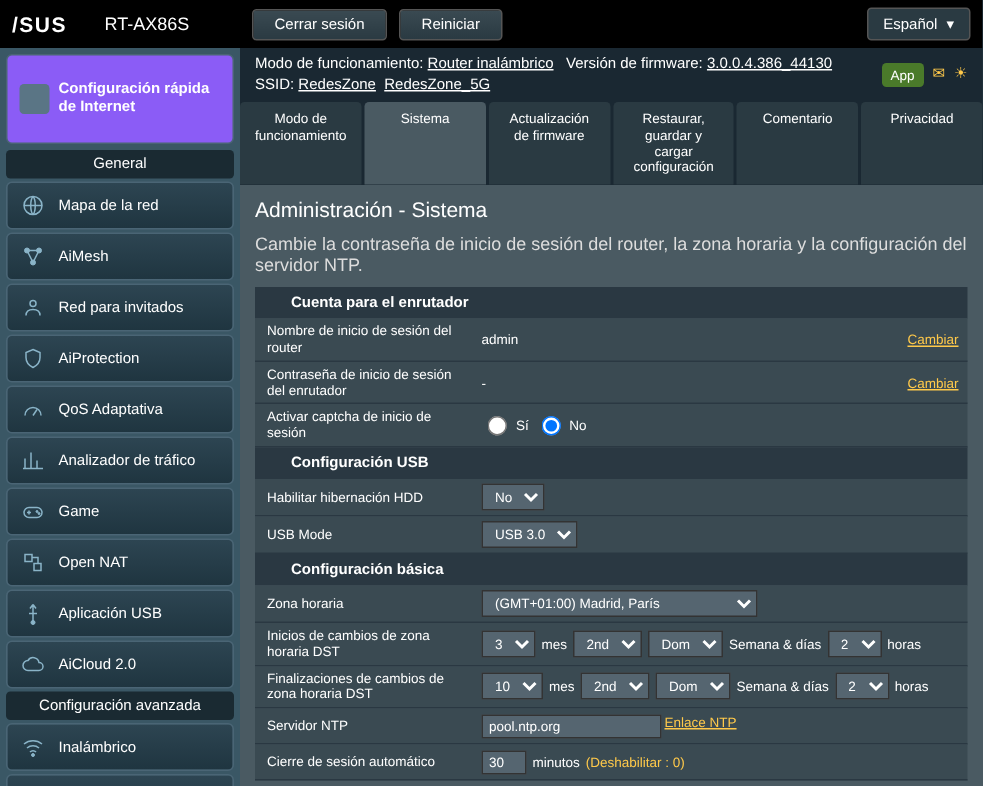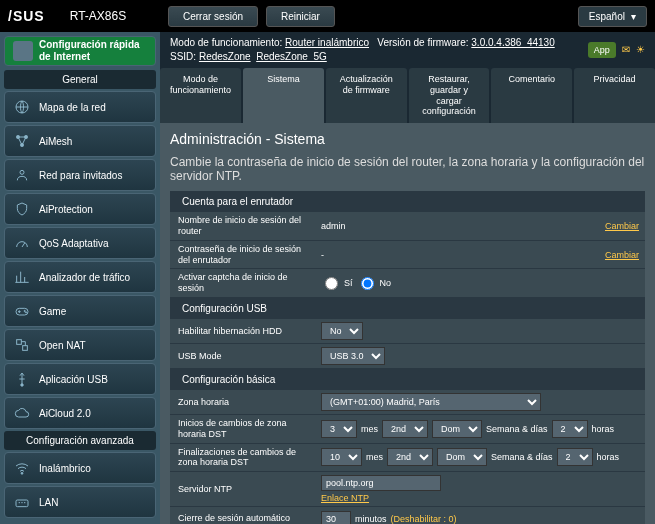--- a/index.html
+++ b/index.html
@@ -2,42 +2,42 @@
 <html><head>
 <meta charset="utf-8">
 <style>
 *{margin:0;padding:0;box-sizing:border-box;font-family:Arial,sans-serif}
 body{background:#3a5765;width:655px;height:524px;overflow:hidden;font-size:11px;color:#fff}
 .container{display:flex;height:100%}
 .sidebar{width:160px;background:#3a5765;padding:0;overflow-y:auto}
 .logo-row{background:#000;height:32px;display:flex;align-items:center;padding:0 8px;width:100%}
 .logo{font-weight:bold;font-size:14px;color:#fff;letter-spacing:1px}
 .model{margin-left:25px;font-size:12px;color:#fff}
-.qsetup{background:#15803d;margin:4px;border-radius:4px;padding:2px 8px;display:flex;align-items:center;gap:6px;border:1px solid #4a6575}
+.qsetup{background:#8b5cf6;margin:4px;border-radius:4px;padding:17px 8px;display:flex;align-items:center;gap:6px;border:1px solid #4a6575}
 .qsetup .icon{width:20px;height:20px;background:#5a7585;border-radius:3px;flex-shrink:0}
 .qsetup .txt{font-size:10px;font-weight:bold;line-height:1.2}
 .sec-head{background:#1a2a32;text-align:center;padding:4px;font-size:10px;margin:2px 4px;border-radius:3px}
 .nav-item{background:linear-gradient(#2d4552,#1f3540);margin:2px 4px;border-radius:4px;padding:6px 8px;display:flex;align-items:center;gap:8px;border:1px solid #4a6575;cursor:pointer;font-size:10px}
 .nav-item .icon{width:18px;height:18px;flex-shrink:0;display:flex;align-items:center;justify-content:center}
 .nav-item .label{line-height:1.1}
 .main{flex:1;display:flex;flex-direction:column;background:#1a2832;overflow:hidden}
 .topbar{background:#000;height:32px;display:flex;align-items:center;padding:0 8px;gap:8px}
 .topbtn{background:linear-gradient(#3a4a52,#2a3a42);border:1px solid #555;color:#fff;padding:4px 14px;font-size:10px;border-radius:3px;cursor:pointer}
 .spacer{flex:1}
 .lang{background:#2a3a42;border:1px solid #555;color:#fff;padding:4px 10px;font-size:10px;border-radius:3px;cursor:pointer;display:flex;align-items:center;gap:6px}
 .infobar{background:#1a2832;padding:4px 10px;font-size:10px;line-height:1.4;display:flex;justify-content:space-between;align-items:center}
 .infobar a{color:#fff;text-decoration:underline}
 .app-badge{background:#4a7a2a;padding:2px 6px;border-radius:3px;font-size:9px}
 .tabs{display:flex;gap:2px;padding:0 0;background:#1a2832}
 .tab{background:#2a3a42;padding:6px 10px;font-size:9px;text-align:center;cursor:pointer;border-radius:3px 3px 0 0;line-height:1.2;flex:1}
 .tab.active{background:#4a5a62}
 .content{flex:1;overflow-y:auto;padding:8px 10px;background:#4a5a62}
 .page-title{font-size:14px;font-weight:normal;margin-bottom:8px;color:#fff}
 .page-desc{font-size:12px;margin-bottom:8px;color:#ddd}
-.section-head{background:#2a3842;padding:5px 12px;font-size:10px;font-weight:normal;color:#fff}
+.section-head{background:#2a3842;padding:5px 24px;font-size:10px;font-weight:bold;color:#fff}
 .form-row{display:flex;align-items:center;background:#3a4a52;border-bottom:1px solid #2a3842;min-height:24px;padding:3px 0}
 .form-label{width:145px;padding:0 8px;font-size:9px;color:#fff;line-height:1.2}
 .form-ctrl{flex:1;padding:0 6px;font-size:9px;color:#fff;display:flex;align-items:center;gap:4px;flex-wrap:wrap}
 .link{color:#ffc94a;text-decoration:underline;cursor:pointer;font-size:9px}
 .form-ctrl input[type=radio]{margin:0 2px 0 4px}
 .form-ctrl select,.form-ctrl input[type=text]{background:#556570;border:1px solid #333;color:#fff;padding:2px 4px;font-size:9px}
 .form-ctrl input[type=checkbox]{margin:0 3px 0 6px}
 .warn{color:#ffc94a;font-size:9px}
 .icon svg{width:16px;height:16px;fill:#8ab4c8;stroke:#8ab4c8}
 ::-webkit-scrollbar{width:8px}
@@ -254,21 +254,21 @@
         <div class="form-label">USB Mode</div>
         <div class="form-ctrl">
             <select><option>USB 3.0</option></select>
           </div>
       </div>
 
       <div class="section-head">Configuración básica</div>
       <div class="form-row">
         <div class="form-label">Zona horaria</div>
         <div class="form-ctrl">
-            <select style="width:220px"><option>(GMT+01:00) Madrid, París</option></select>
+            <select style="width:184px"><option>(GMT+01:00) Madrid, París</option></select>
           </div>
       </div>
       <div class="form-row">
         <div class="form-label">Inicios de cambios de zona horaria DST</div>
         <div class="form-ctrl">
           <select><option>3</option></select>
             <span>mes</span>
           <select><option>2nd</option></select>
           <select><option>Dom</option></select>
             <span>Semana &amp; días</span>
@@ -283,21 +283,21 @@
             <span>mes</span>
           <select><option>2nd</option></select>
           <select><option>Dom</option></select>
             <span>Semana &amp; días</span>
           <select><option>2</option></select>
             <span>horas</span>
         </div>
       </div>
       <div class="form-row">
         <div class="form-label">Servidor NTP</div>
-        <div class="form-ctrl" style="flex-direction:column;align-items:flex-start;gap:2px">
+        <div class="form-ctrl" style="flex-direction:row;align-items:flex-start;gap:2px">
           <input type="text" style="width: 120px;" value="pool.ntp.org">
           <span class="link">Enlace NTP</span>
         </div>
       </div>
       <div class="form-row">
         <div class="form-label">Cierre de sesión automático</div>
         <div class="form-ctrl">
             <input type="text" style="width: 30px;" value="30">
             <span>minutos</span>
             <span class="warn">(Deshabilitar : 0)</span>

